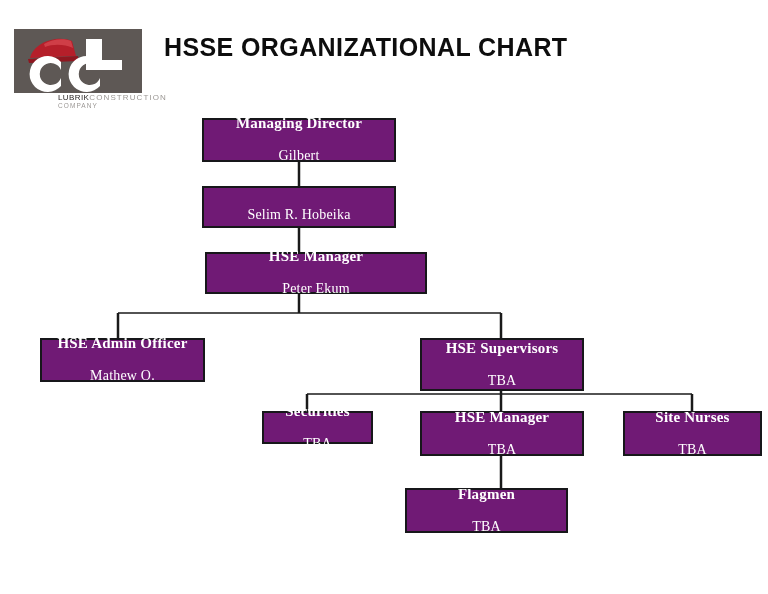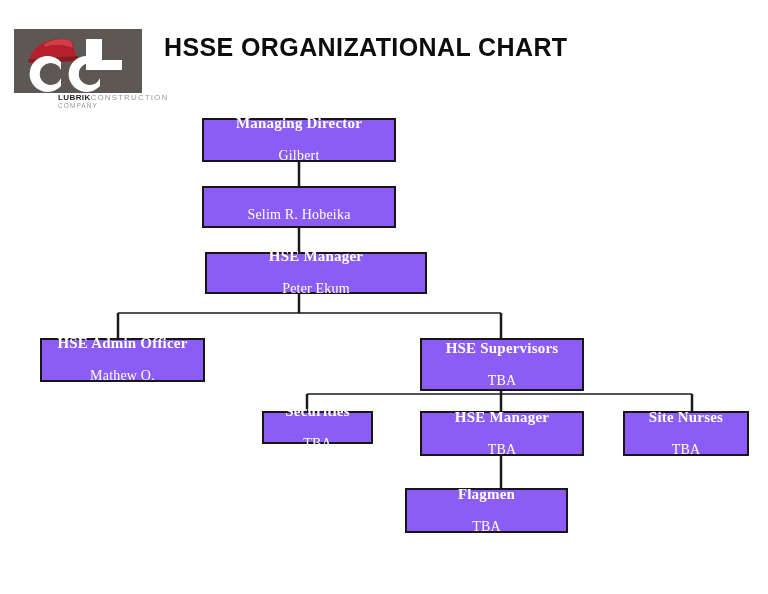--- a/index.html
+++ b/index.html
@@ -42,21 +42,21 @@
     font-family: "Liberation Sans", sans-serif;
     line-height: 1;
   }
   #logo-caption .line1 {
     display: block;
     font-size: 8px;
     letter-spacing: 0.4px;
     white-space: nowrap;
   }
   #logo-caption .line1 .brand {
-    font-weight: bold;
+    font-weight: normal;
     color: #231f1e;
     padding-left: 44px;
   }
   #logo-caption .line1 .word {
     font-weight: normal;
     color: #9b9794;
     letter-spacing: 1.1px;
   }
   #logo-caption .line2 {
     display: block;
@@ -84,21 +84,21 @@
     position: absolute;
     left: 0;
     top: 0;
     width: 768px;
     height: 594px;
   }
 
   
   .org-box {
     position: absolute;
-    background: #8b5cf6;
+    background: #701a75;
     border: 2px solid #17171a;
     box-sizing: border-box;
     display: flex;
     flex-direction: column;
     align-items: center;
     justify-content: center;
     color: #ffffff;
     text-align: center;
     line-height: 1.05;
     z-index: 3;
@@ -192,21 +192,21 @@
 <div class="org-box" style="left:262px; top:411px; width:111px; height:33px;">
   <span class="role">Securities</span>
   <span class="person">TBA</span>
 </div>
 
 <div class="org-box" style="left:420px; top:411px; width:164px; height:45px;">
   <span class="role">HSE Manager</span>
   <span class="person">TBA</span>
 </div>
 
-<div class="org-box" style="left:623px; top:411px; width:126px; height:45px;">
+<div class="org-box" style="left:623px; top:411px; width:139px; height:45px;">
   <span class="role">Site Nurses</span>
   <span class="person">TBA</span>
 </div>
 
 <div class="org-box" style="left:405px; top:488px; width:163px; height:45px;">
   <span class="role">Flagmen</span>
   <span class="person">TBA</span>
 </div>
 
 </body></html>

